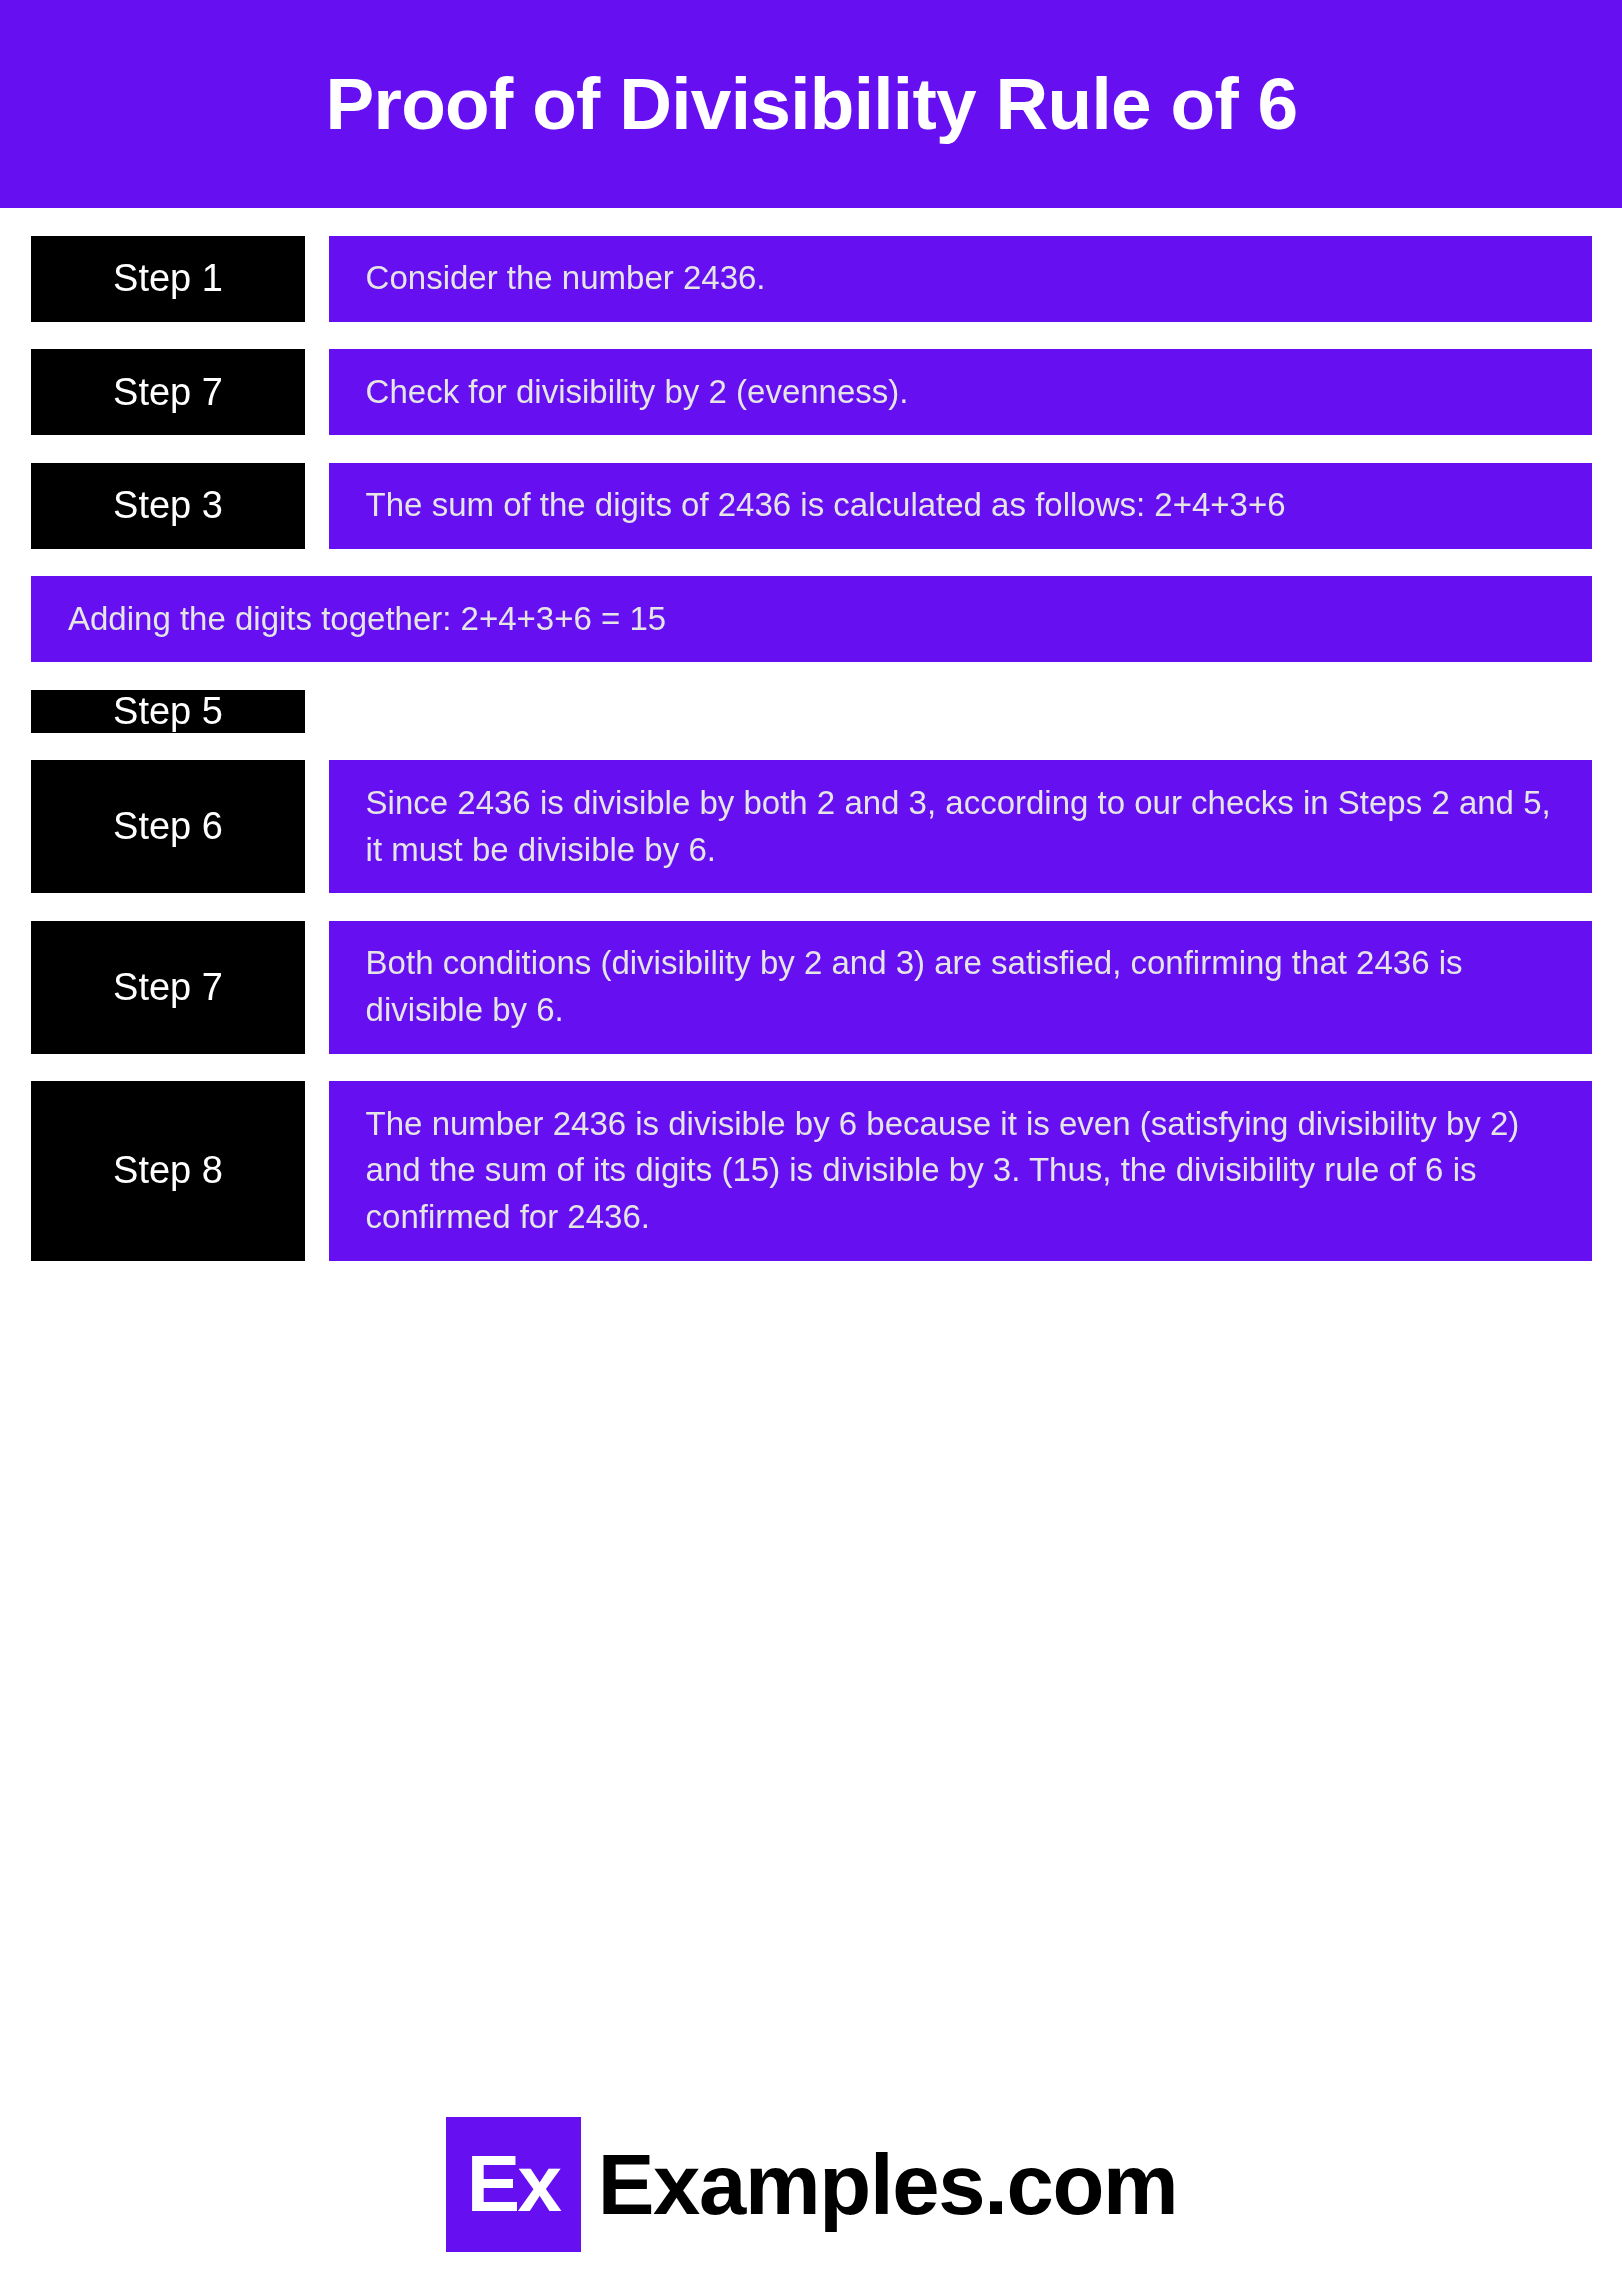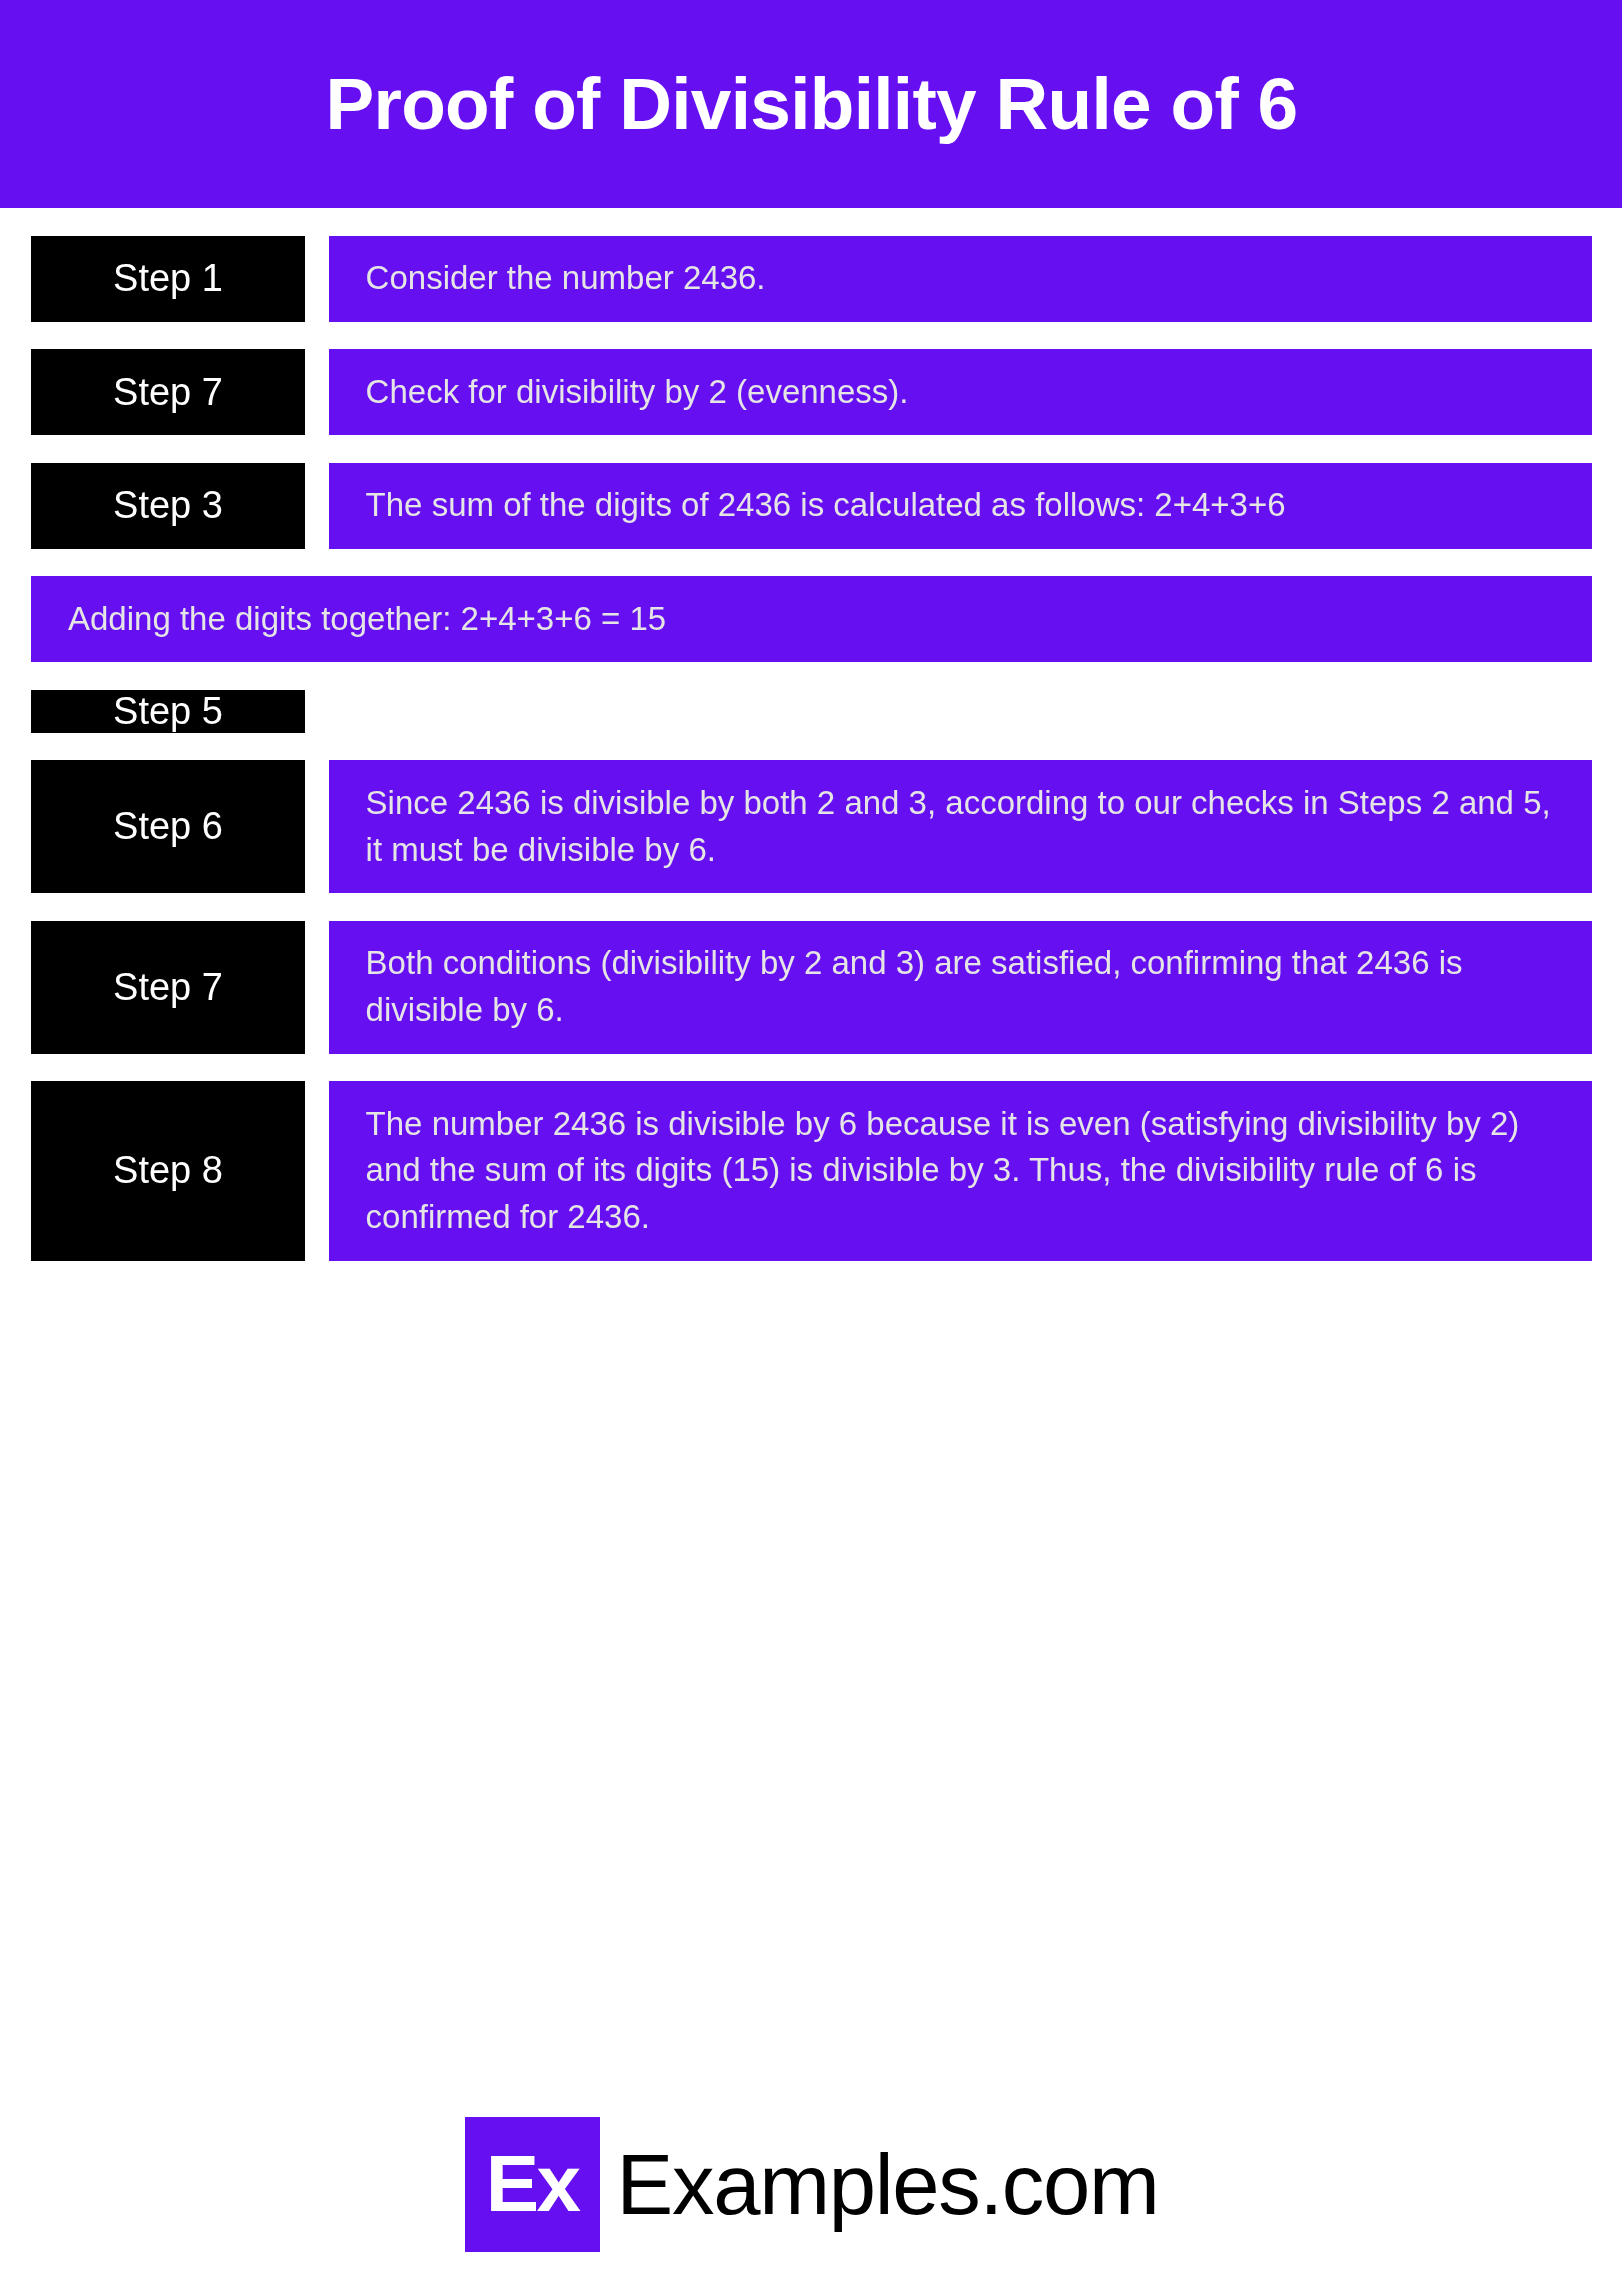--- a/index.html
+++ b/index.html
@@ -97,21 +97,21 @@
     align-items: center;
     justify-content: center;
     font-size: 80px;
     font-weight: bold;
     letter-spacing: -2.6px;
     box-sizing: border-box;
   }
   .logo-text {
     color: #000000;
     font-size: 85px;
-    font-weight: normal;
+    font-weight: bold;
     letter-spacing: -1.3px;
     line-height: 1;
   }
 </style>
 </head>
 <body>
 
 <div class="page">
 
   <div class="header">

